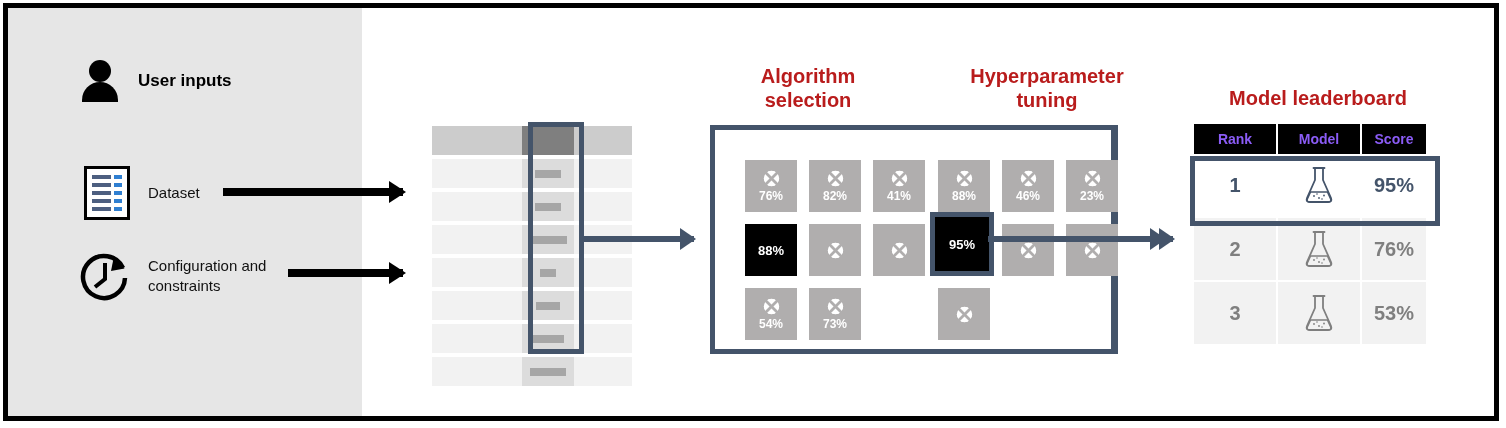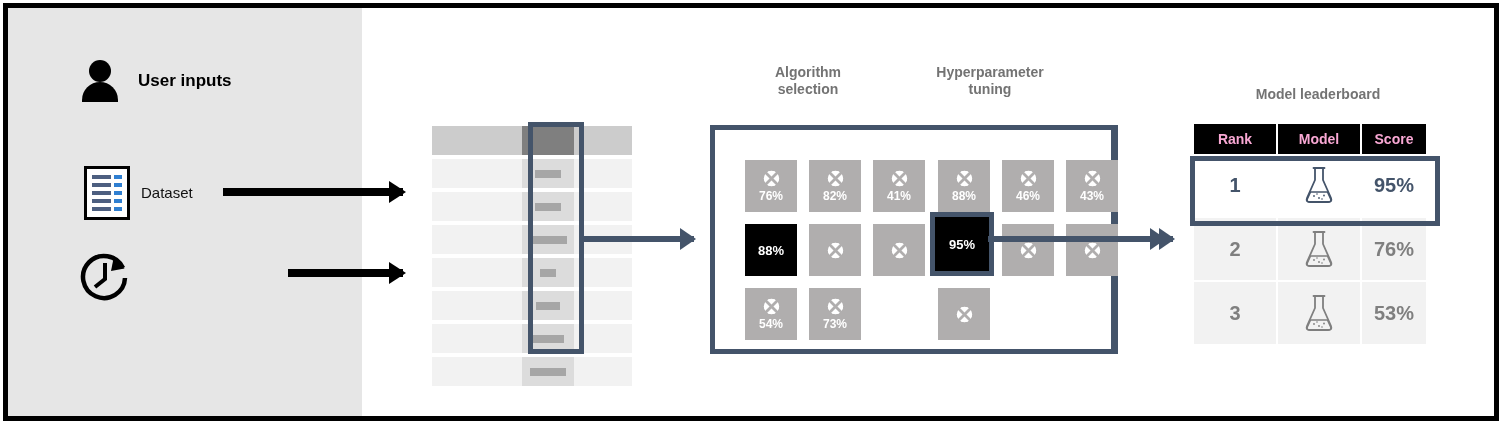--- a/index.html
+++ b/index.html
@@ -35,34 +35,34 @@
 
   .doc-icon{width:46px;height:54px;border:3px solid #000;background:#fff;
       box-sizing:border-box;padding:6px 5px;display:flex;flex-direction:column;justify-content:space-between;}
   .doc-line{display:flex;align-items:center;gap:3px;}
   .doc-line .lng{height:4px;background:#4d5f80;flex:1;}
   .doc-line .sht{height:4px;width:8px;background:#2f7fd1;}
 
   .clock-icon{position:relative;width:56px;height:56px;}
   .clock-icon svg{position:absolute;left:0;top:0;}
 
-  .in-label{margin-left:11px;font-size:15px;color:#111;line-height:1.35;white-space:nowrap;}
+  .in-label{margin-left:18px;font-size:15px;color:#111;line-height:1.35;white-space:nowrap;}
   .in-label.two{margin-left:14px;}
 
   
   .blk-arrow{position:absolute;height:8px;background:#000;}
   .blk-arrow:after{
     content:"";position:absolute;right:-3px;top:50%;
     width:0;height:0;border-left:17px solid #000;
     border-top:11px solid transparent;border-bottom:11px solid transparent;
     transform:translateY(-50%);
   }
 
   
-  .caption{position:absolute;font-size:14px;font-weight:bold;color:#737373;text-align:center;line-height:1.2;}
+  .caption{position:absolute;font-size:20px;font-weight:bold;color:#b91c1c;text-align:center;line-height:1.2;}
 
   
   .fe-table{position:absolute;left:424px;top:118px;width:200px;}
   .fe-row{height:29px;display:flex;}
   .fe-row .c{flex:1;}
   .fe-row .c1{flex:0 0 90px;}
   .fe-row .c2{flex:0 0 52px;display:flex;align-items:center;justify-content:center;}
   .fe-row .c3{flex:1;}
   .fe-head .c1,.fe-head .c3{background:#cccccc;}
   .fe-head .c2{background:#7f7f7f;}
@@ -93,21 +93,21 @@
   .tile .ic{width:17px;height:17px;}
   .selbox{position:absolute;border:5px solid #44546a;background:#ffffff;box-sizing:border-box;
       display:flex;align-items:center;justify-content:center;}
   .selbox .inner{width:100%;height:100%;background:#000;display:flex;align-items:center;justify-content:center;}
 
   
   .lb{position:absolute;left:1186px;top:116px;}
   .lb-row{display:flex;gap:2px;}
   .lb-row + .lb-row{margin-top:2px;}
   .lb-cell{display:flex;align-items:center;justify-content:center;}
-  .lb-head .lb-cell{background:#000000;color:#f9a8d4;font-size:14px;font-weight:bold;height:30px;}
+  .lb-head .lb-cell{background:#000000;color:#8b5cf6;font-size:14px;font-weight:bold;height:30px;}
   .w-rank{width:82px;}
   .w-model{width:82px;}
   .w-score{width:64px;}
   .lb-body .lb-cell{background:#f2f2f2;height:62px;font-size:20px;font-weight:bold;color:#7f7f7f;}
   .lb-body.top .lb-cell{background:#ffffff;color:#44546a;}
   .lb-hl{position:absolute;left:1182px;top:148px;width:250px;height:70px;
       border:5px solid #44546a;box-sizing:border-box;pointer-events:none;}
   .flask{width:34px;height:40px;}
 </style>
 </head>
@@ -152,20 +152,22 @@
     </div>
 
     <div class="input-row row-config">
       <div class="clock-icon">
         <svg width="56" height="56" viewBox="0 0 56 56">
           <path d="M45 20 A21 21 0 1 0 47 30" fill="none" stroke="#000" stroke-width="4.5"></path>
           <polyline points="36,8 46.5,20.5 33,23" fill="#000"></polyline>
           <path d="M27 15 L27 31 L17 39" fill="none" stroke="#000" stroke-width="4"></path>
         </svg>
       </div>
+      <div class="in-label two" style="white-space:pre-line">Configuration and
+constraints</div>
     </div>
   </div>
 
   <div class="blk-arrow" style="left:215px;top:180px;width:180px;"></div>
   <div class="blk-arrow" style="left:280px;top:261px;width:115px;"></div>
 
 
   <div class="fe-table">
     <div class="fe-row fe-head">
       <div class="c c1"></div>
@@ -379,21 +381,21 @@
           <path d="M10 10 L3 3 L3 17 Z M10 10 L3 3 L17 3 Z M10 10 L17 3 L17 17 Z M10 10 L3 17 L17 17 Z" fill="none"></path>
           <line x1="3" y1="3" x2="17" y2="17" stroke="#b0aeae" stroke-width="3.2"></line>
           <line x1="17" y1="3" x2="3" y2="17" stroke="#b0aeae" stroke-width="3.2"></line>
         </svg>
         <span class="pct">73%</span>
       </div>
     </div>
 
   <div class="sl-arrow" style="left:978px;top:228px;width:178px;z-index:5;"></div>
 
-  <div class="caption" style="left:872px;top:56px;width:220px;white-space:pre-line;">Hyperparameter
+  <div class="caption" style="left:929px;top:56px;width:220px;white-space:pre-line;">Hyperparameter
 tuning</div>
 
   <div class="panel" style="left:925px;top:117px;width:185px;height:229px;background:transparent;border-left:none;"></div>
   <div class="grid" id="hyp-grid" style="left:930px;top:152px;z-index:3;">
       <div class="tile">
         <svg class="ic" viewBox="0 0 20 20">
           <defs>
             <clipPath id="cc">
               <circle cx="10" cy="10" r="9"></circle>
             </clipPath>
@@ -442,21 +444,21 @@
             <circle cx="10" cy="10" r="9" fill="#ffffff"></circle>
             <path d="M10 10 L1 1 L19 1 Z" fill="none"></path>
             <path d="M0 0 L10 10 L0 20 Z" fill="#b0aeae" opacity="0"></path>
           </g>
           <circle cx="10" cy="10" r="9" fill="#ffffff"></circle>
           <path d="M10 10 L2.5 2.5 L17.5 2.5 Z" fill="none" stroke="none"></path>
           <path d="M10 10 L3 3 L3 17 Z M10 10 L3 3 L17 3 Z M10 10 L17 3 L17 17 Z M10 10 L3 17 L17 17 Z" fill="none"></path>
           <line x1="3" y1="3" x2="17" y2="17" stroke="#b0aeae" stroke-width="3.2"></line>
           <line x1="17" y1="3" x2="3" y2="17" stroke="#b0aeae" stroke-width="3.2"></line>
         </svg>
-        <span class="pct">43%</span>
+        <span class="pct">23%</span>
       </div>
       <div class="tile sel">
         <span class="pct">95%</span>
       </div>
       <div class="tile">
         <svg class="ic" viewBox="0 0 20 20">
           <defs>
             <clipPath id="cc">
               <circle cx="10" cy="10" r="9"></circle>
             </clipPath>

